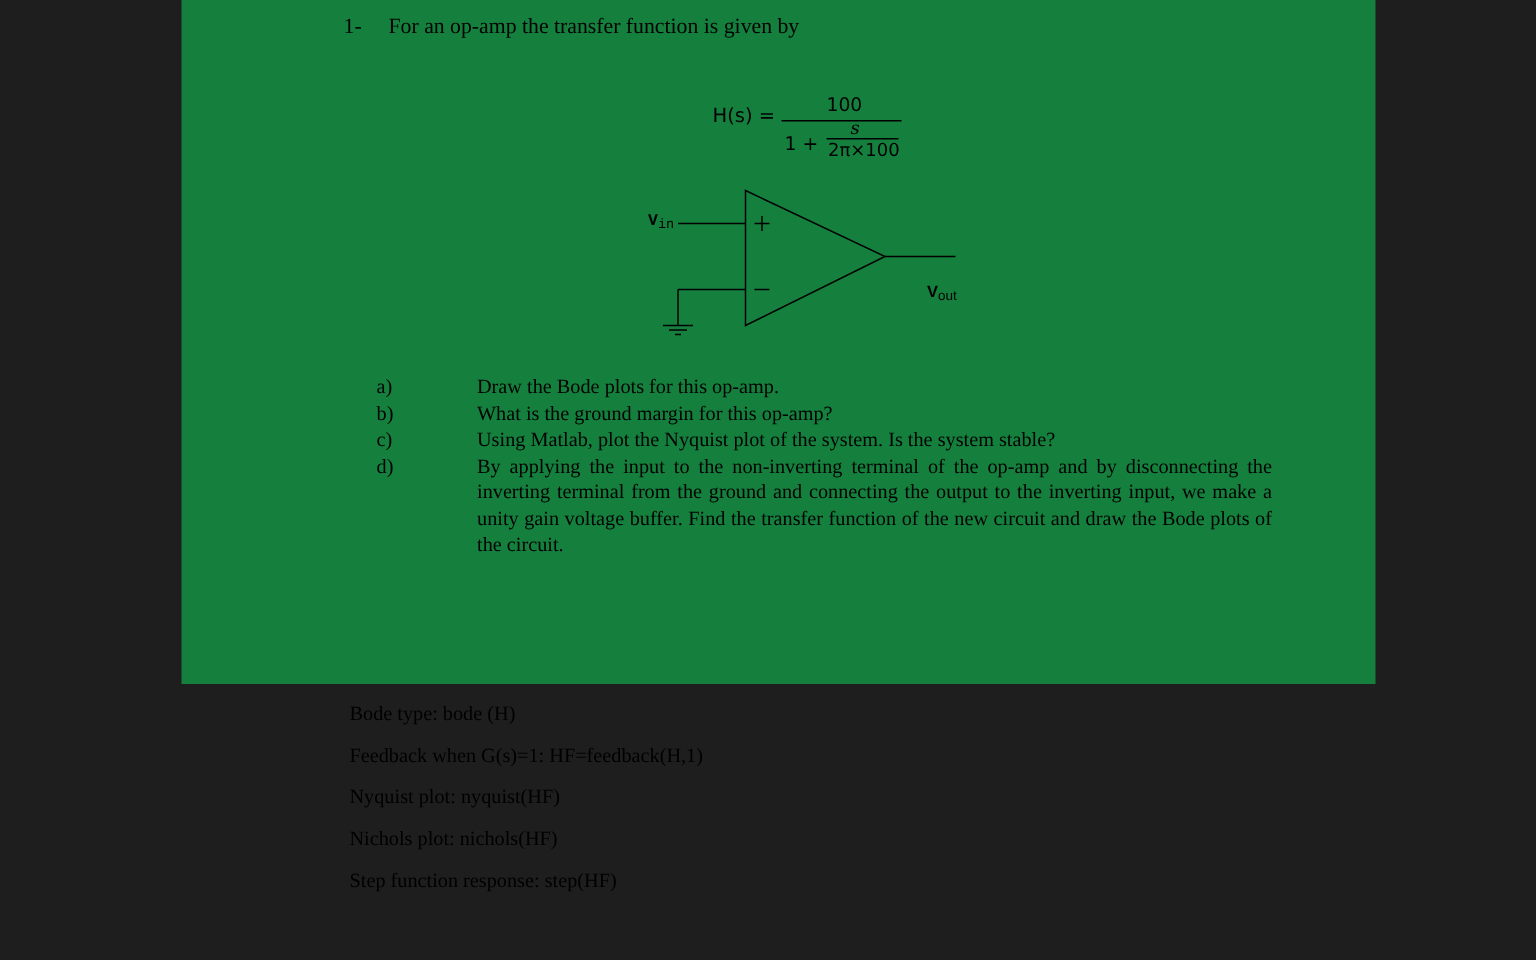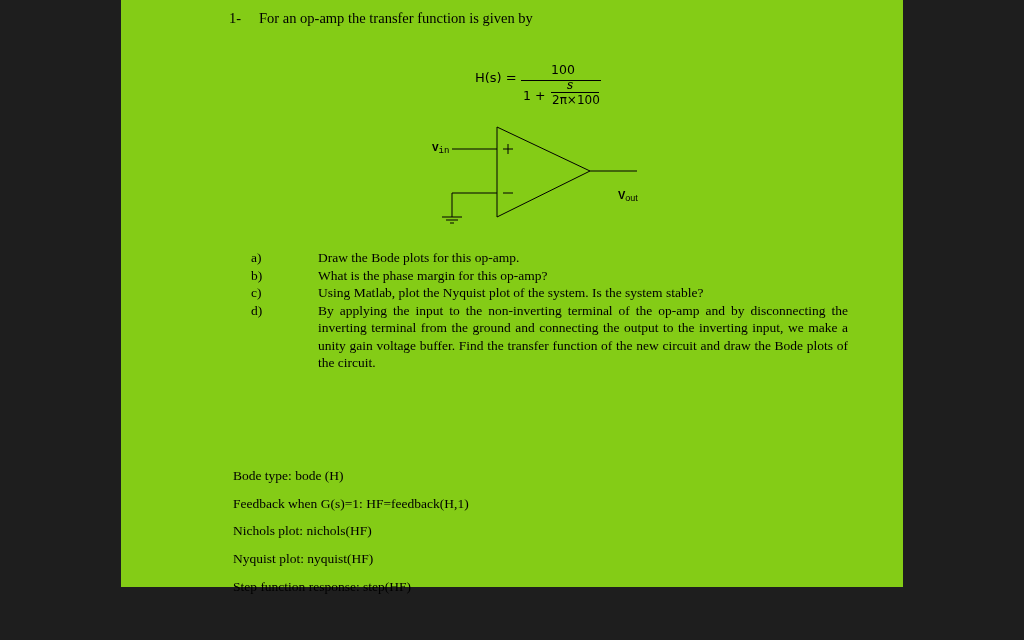--- a/index.html
+++ b/index.html
@@ -3,22 +3,23 @@
   <meta charset="utf-8">
   <style>
     html, body { margin: 0; padding: 0; }
     body {
       width: 1024px; height: 640px; position: relative; overflow: hidden;
       background: #1e1e1e;
       font-family: "Liberation Serif", "DejaVu Serif", serif;
       color: #000;
     }
     .page {
-      position: absolute; left: 121px; top: 0; width: 782px; height: 587px;
-      background: #84cc16;
+      position: absolute; left: 121px; top: 0; width: 782px; height: 456px;
+      background: #15803d;
+      padding-left: 14px;
     }
     .abs { position: absolute; white-space: nowrap; }
     .q-title { left: 108px; top: 10px; font-size: 14.5px; }
     .q-title .num { display: inline-block; width: 30px; }
 
     .eq { left: 354px; top: 58px; width: 140px; height: 56px; font-family: "DejaVu Sans", sans-serif; }
     .eq .lhs { position: absolute; left: 0; top: 12px; font-size: 13px; }
     .eq .num100 { position: absolute; left: 76px; top: 4px; font-size: 12.5px; }
     .eq .bar { position: absolute; left: 46px; top: 22px; width: 80px; height: 1px; background: #000; }
     .eq .one-plus { position: absolute; left: 48px; top: 30px; font-size: 12.5px; }
@@ -77,34 +78,34 @@
   <div class="abs vin-label"><span>V</span><sub>in</sub></div>
   <div class="abs vout-label"><span>V</span><sub>out</sub></div>
 
   <div class="abs items">
     <div class="item">
       <span class="lbl">a)</span>
       <span class="txt">Draw the Bode plots for this op-amp.</span>
     </div>
     <div class="item">
       <span class="lbl">b)</span>
-      <span class="txt">What is the phase margin for this op-amp?</span>
+      <span class="txt">What is the ground margin for this op-amp?</span>
     </div>
     <div class="item">
       <span class="lbl">c)</span>
       <span class="txt">Using Matlab, plot the Nyquist plot of the system.  Is the system stable?</span>
     </div>
     <div class="item">
       <span class="lbl">d)</span>
       <span class="txt">By applying the input to the non-inverting terminal of the op-amp and by disconnecting the inverting terminal from the ground and connecting the output to the inverting input, we make a unity gain voltage buffer. Find the transfer function of the new circuit and draw the Bode plots of the circuit.</span>
     </div>
   </div>
 
 
   <div class="abs hint-lines">
     <div>Bode type:  bode (H)</div>
     <div>Feedback when G(s)=1:  HF=feedback(H,1)</div>
+    <div>Nyquist plot: nyquist(HF)</div>
     <div>Nichols plot: nichols(HF)</div>
-    <div>Nyquist plot: nyquist(HF)</div>
     <div>Step function response: step(HF)</div>
   </div>
 
 </div>
 
 </body></html>

